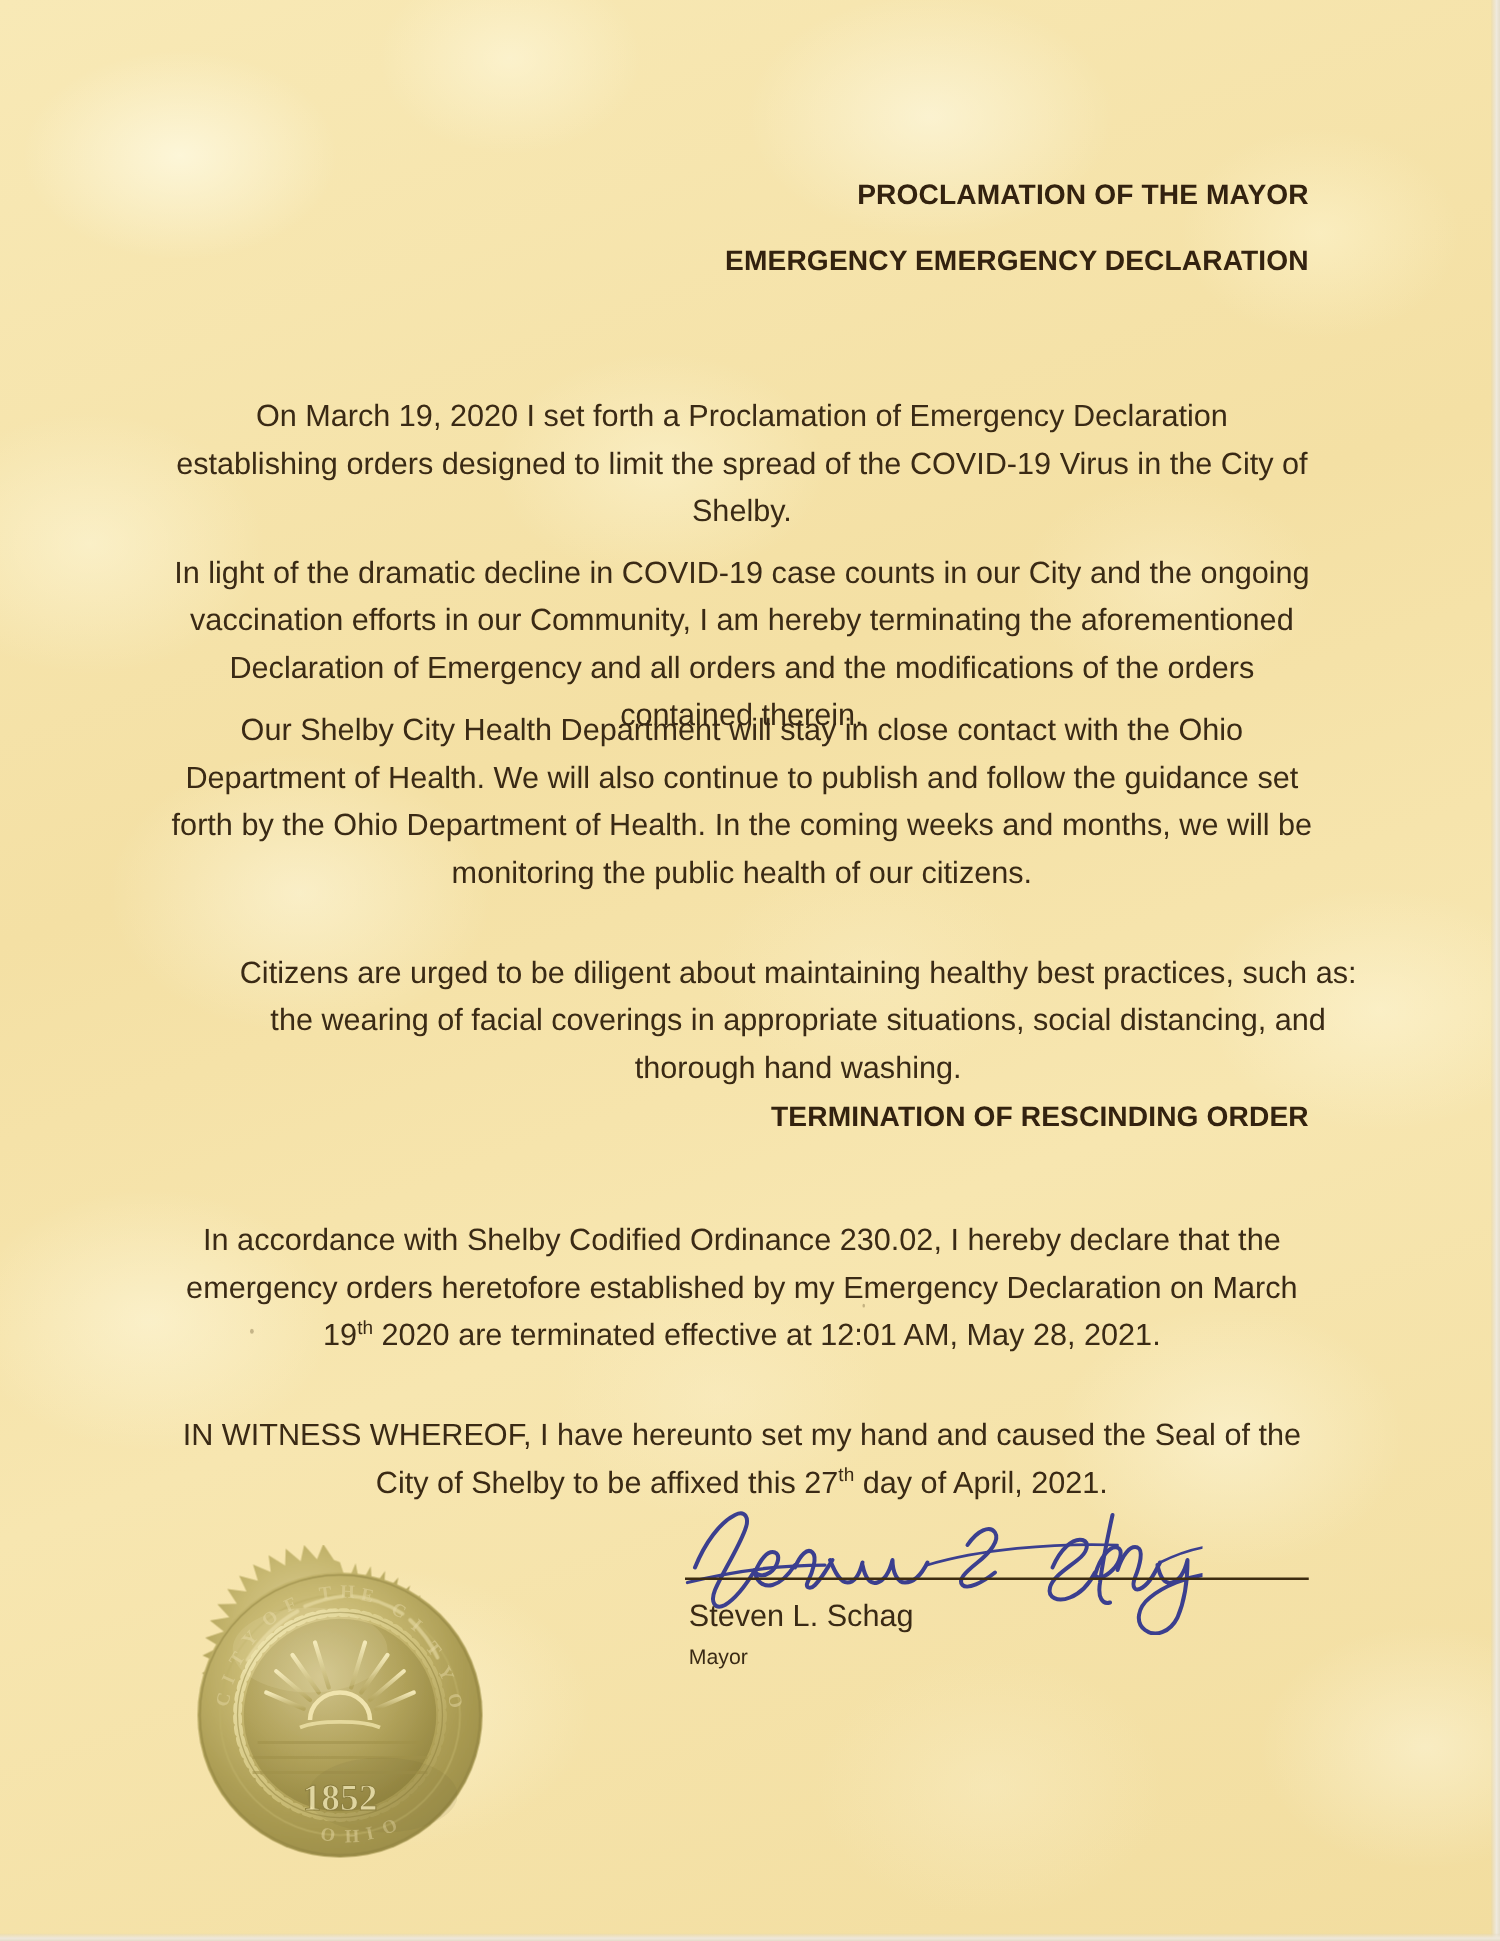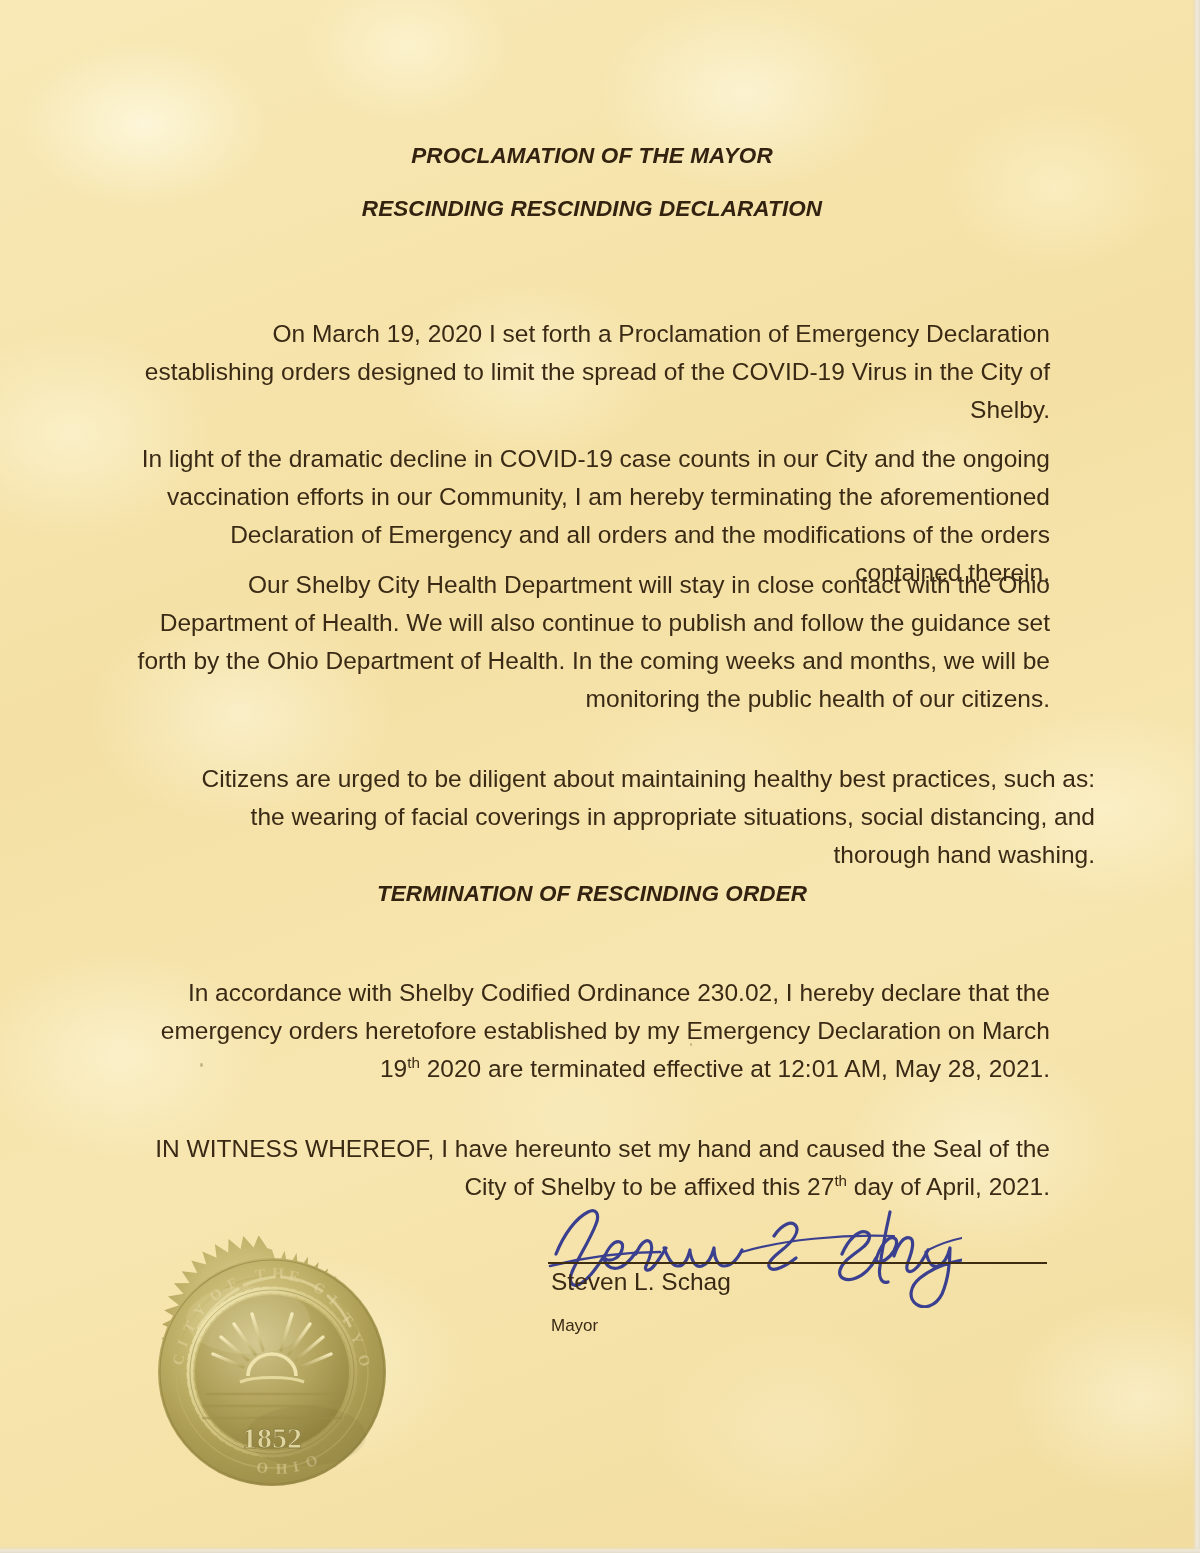--- a/index.html
+++ b/index.html
@@ -55,42 +55,41 @@
 
   
   #content {
     position: absolute;
     left: 137px;
     top: 0;
     width: 910px;
   }
 
   .doc-heading {
-    text-align: center;
+    text-align: right;
     font-weight: bold;
     font-size: 22.5px;
     letter-spacing: .1px;
     color: #33220f;
     font-family: "Liberation Sans", sans-serif;
-    font-style: italic;
   }
 
   #heading-proclamation { position: absolute; left: 0; top: 143px; width: 910px; }
   #heading-rescinding   { position: absolute; left: 0; top: 196px; width: 910px; }
   #heading-termination  { position: absolute; left: 0; top: 881px; width: 910px; }
 
   .body-par {
     position: absolute;
     left: 0;
     width: 913px;
     font-size: 24.5px;
     line-height: 38px;
     color: #3a2a15;
     font-family: "Liberation Sans", sans-serif;
-    text-align: right;
+    text-align: center;
   }
 
   #par-1       { top: 290px; }
   #par-2       { top: 420px; margin-top: 20px; }
   #par-3       { top: 541px; }
   #par-4       { top: 735px; margin-left: 45px; }
   #par-order   { top: 930px; margin-top: 44px; }
   #par-witness { top: 1105px; }
 
   .bold-lead { font-weight: normal; }
@@ -116,21 +115,21 @@
     position: absolute;
     left: 0;
     top: 70px;
     width: 499px;
     height: 0;
     border-top: 2px solid #3d2c10;
   }
   #signatory-name {
     position: absolute;
     left: 3px;
-    top: 72px;
+    top: 84px;
     font-size: 24.5px;
     color: #3a2a15;
     line-height: 36px;
     text-align: center;
   }
   #signatory-title {
     position: absolute;
     left: 3px;
     top: 116px;
     font-size: 17px;
@@ -161,21 +160,21 @@
   <div id="scan-edge-right"></div>
   <div id="scan-edge-bottom"></div>
 
   <div class="speck" style="left:200px; top:1063px;"></div>
   <div class="speck" style="left:690px; top:1043px; width:2px; height:3px;"></div>
 
   <div id="content">
 
     <div class="doc-heading" id="heading-proclamation">PROCLAMATION OF THE MAYOR</div>
 
-    <div class="doc-heading" id="heading-rescinding">RESCINDING RESCINDING DECLARATION</div>
+    <div class="doc-heading" id="heading-rescinding">EMERGENCY EMERGENCY DECLARATION</div>
 
     <p class="body-par" id="par-1">On March 19, 2020 I set forth a Proclamation of Emergency Declaration establishing orders designed to limit the spread of the COVID-19 Virus in the City of Shelby.</p>
 
     <p class="body-par" id="par-2">In light of the dramatic decline in COVID-19 case counts in our City and the ongoing vaccination efforts in our Community, I am hereby terminating the aforementioned Declaration of Emergency and all orders and the modifications of the orders contained therein.</p>
 
     <p class="body-par" id="par-3">Our Shelby City Health Department will stay in close contact with the Ohio Department of Health.  We will also continue to publish and follow the guidance set forth by the Ohio Department of Health.  In the coming weeks and months, we will be monitoring the public health of our citizens.</p>
 
     <p class="body-par" id="par-4">Citizens are urged to be diligent about maintaining healthy best practices, such as: the wearing of facial coverings in appropriate situations, social distancing, and thorough hand washing.</p>
 
     <div class="doc-heading" id="heading-termination">TERMINATION OF RESCINDING ORDER</div>

